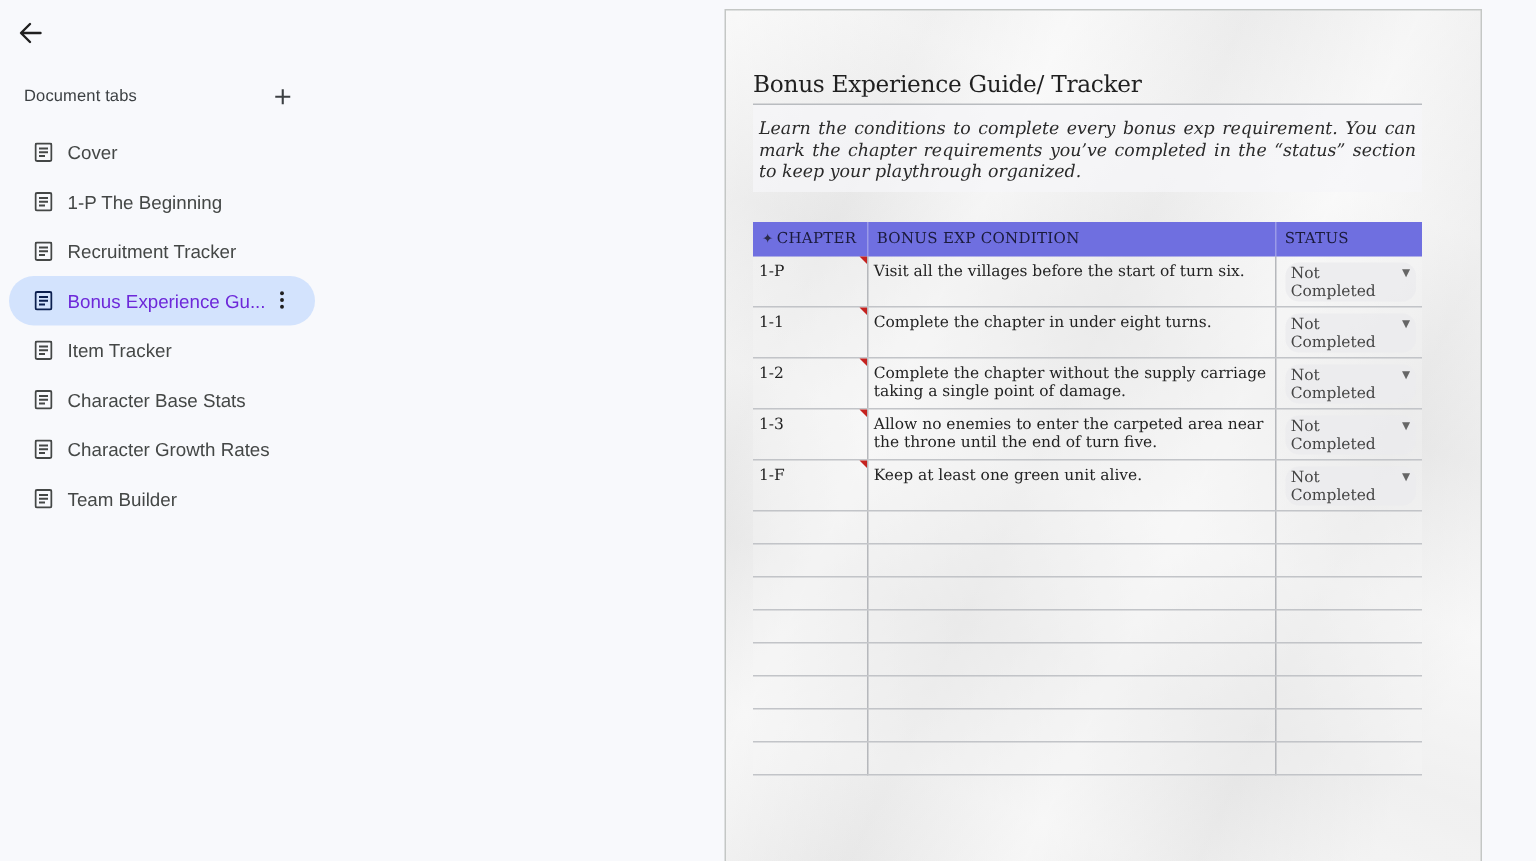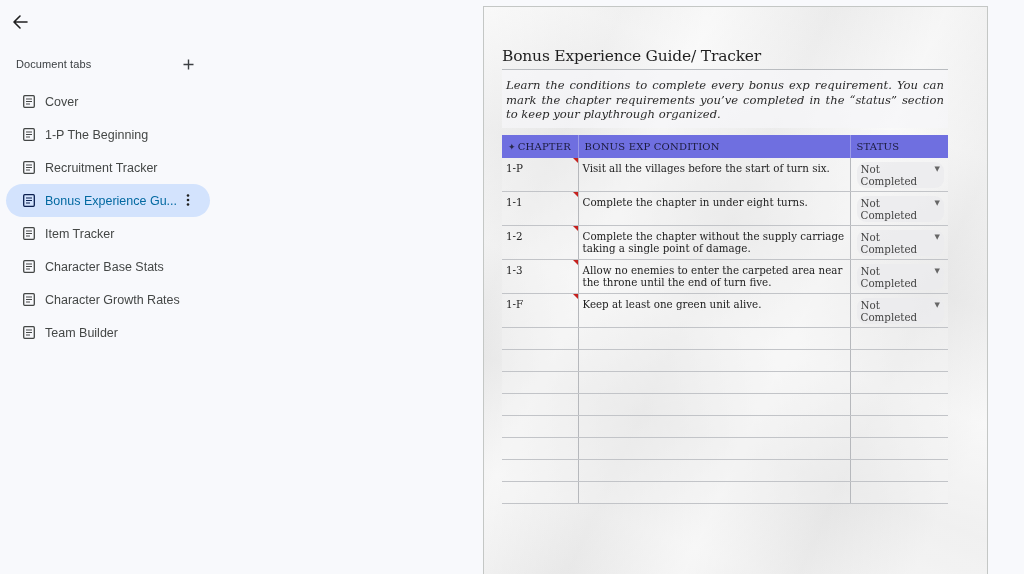--- a/index.html
+++ b/index.html
@@ -23,21 +23,21 @@
   .tabs-title { font-size: 11px; color: #3c4043; letter-spacing: 0.1px; }
   .add-tab { width: 16px; height: 16px; display: flex; align-items: center; justify-content: center; cursor: pointer; }
   .tab-list { position: absolute; left: 6px; top: 85px; width: 204px; }
   .tab-item {
     height: 33px; display: flex; align-items: center; padding-left: 17px;
     border-radius: 17px; position: relative; cursor: pointer;
   }
   .tab-item.active { background: #d3e3fd; }
   .tab-item .doc-icon { width: 12px; height: 13px; margin-right: 10px; flex: none; }
   .tab-item .label { font-size: 12.5px; color: #444746; white-space: nowrap; }
-  .tab-item.active .label { color: #0369a1; }
+  .tab-item.active .label { color: #6d28d9; }
   .tab-item .more { position: absolute; right: 14px; top: 8px; width: 16px; height: 16px; display: flex; align-items: center; justify-content: center; }
 
   
   .page {
     position: absolute; left: 483px; top: 6px; width: 505px; height: 580px;
     border: 1px solid #c4c7c5;
     background:
       linear-gradient(115deg, rgba(255,255,255,0.55) 0%, rgba(230,230,230,0.2) 18%, rgba(255,255,255,0.5) 30%, rgba(225,225,225,0.25) 45%, rgba(255,255,255,0.5) 60%, rgba(228,228,228,0.3) 75%, rgba(255,255,255,0.45) 90%),
       linear-gradient(200deg, #ececec 0%, #f4f4f4 20%, #e6e6e6 40%, #f2f2f2 55%, #e4e4e4 70%, #efefef 85%, #e8e8e8 100%);
   }
@@ -46,21 +46,21 @@
     font-family: "DejaVu Serif", serif; font-size: 15.5px; color: #1f1f1f; letter-spacing: -0.2px;
   }
   .title-rule { position: absolute; left: 18px; top: 62px; width: 446px; height: 1px; background: #b9bcc0; }
   .intro {
     position: absolute; left: 18px; top: 63px; width: 446px; padding: 8px 4px 6px 4px;
     background: rgba(245,246,248,0.75);
     font-family: "DejaVu Serif", serif; font-style: italic; font-size: 11.6px; line-height: 14.5px;
     color: #2a2a2a; text-align: justify;
   }
   table.bonus {
-    position: absolute; left: 18px; top: 128px; width: 446px;
+    position: absolute; left: 18px; top: 141px; width: 446px;
     border-collapse: collapse; font-family: "DejaVu Serif", serif;
   }
   table.bonus th {
     background: #6f6fe0; color: #1a1a3a; font-weight: normal; font-size: 10px;
     text-align: left; height: 23px; padding: 0 6px; border-right: 1px solid #9b9be8;
     letter-spacing: 0.2px;
   }
   table.bonus th:last-child { border-right: none; }
   table.bonus td {
     font-size: 10.3px; color: #222; vertical-align: top; padding: 4px 4px 3px 4px;

